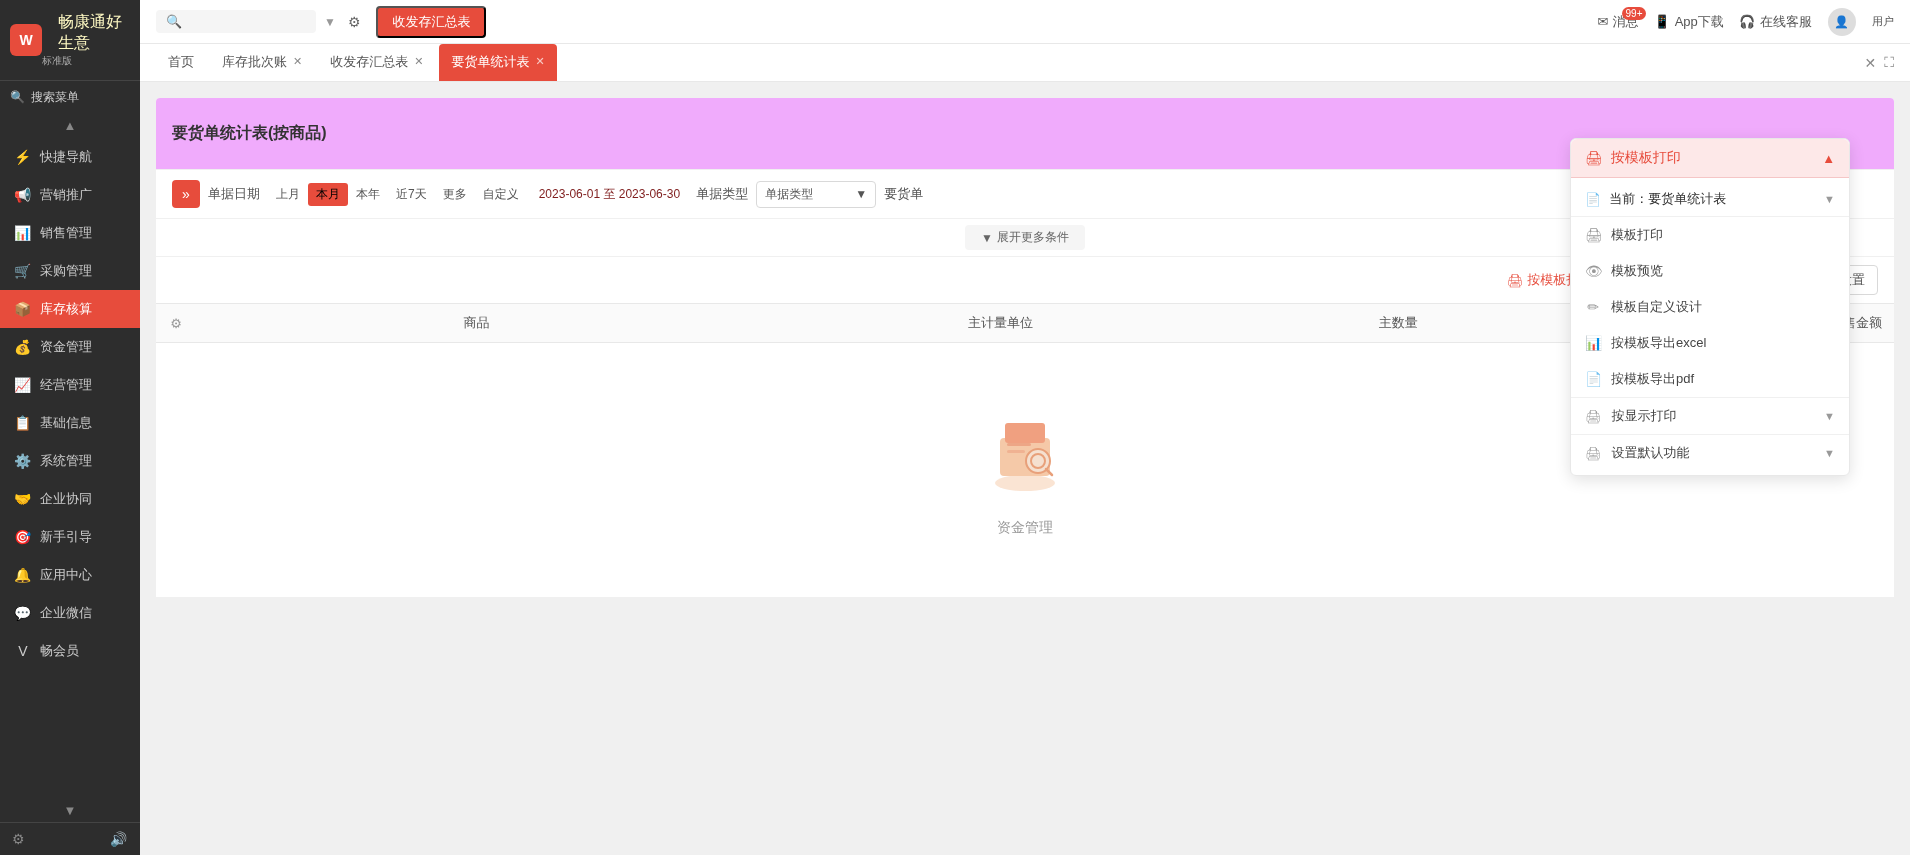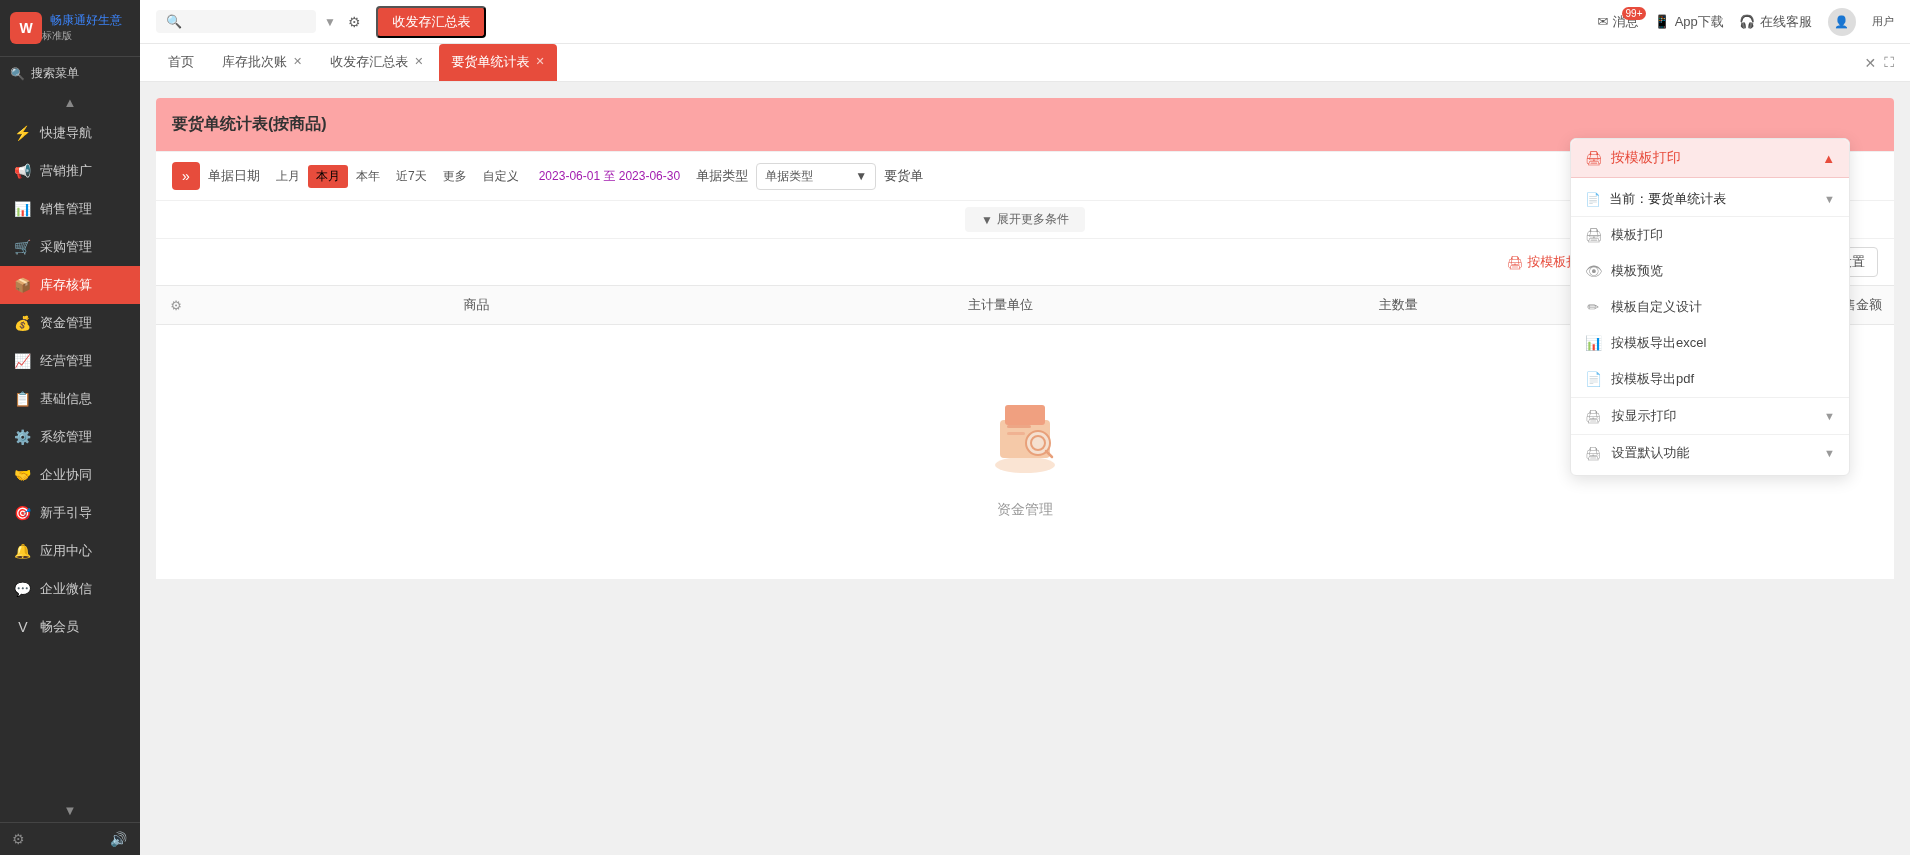--- a/index.html
+++ b/index.html
@@ -21,21 +21,21 @@
       padding: 12px 10px;
       border-bottom: 1px solid #444;
     }
     .sidebar-logo-icon {
       width: 32px; height: 32px;
       background: #e74c3c;
       border-radius: 6px;
       display: flex; align-items: center; justify-content: center;
       color: white; font-weight: bold; font-size: 14px; flex-shrink: 0;
     }
-    .sidebar-logo-text { margin-left: 8px; font-size: 12px; color: #3b82f6; line-height: 1.3; }
+    .sidebar-logo-text { margin-left: 16px; font-size: 16px; color: #fef9c3; line-height: 1.3; }
     .sidebar-logo-sub { font-size: 10px; color: #aaa; }
     .sidebar-search {
       display: flex; align-items: center;
       padding: 8px 10px;
       cursor: pointer;
       color: #ccc;
       font-size: 12px;
       gap: 6px;
     }
     .sidebar-nav { flex: 1; overflow-y: auto; }
@@ -164,22 +164,22 @@
     .page-content {
       flex: 1;
       background: #f0f0f0;
       overflow: auto;
       padding: 16px;
       position: relative;
     }
 
     
     .page-header {
-      background: #fca5a5;
-      padding: 16px 16px;
+      background: #f0abfc;
+      padding: 25px 16px;
       border-radius: 4px 4px 0 0;
       margin-bottom: 0;
     }
     .page-title {
       font-size: 16px;
       font-weight: bold;
       color: #333;
     }
 
     
@@ -210,21 +210,21 @@
       padding: 3px 8px;
       font-size: 12px;
       border-radius: 3px;
       cursor: pointer;
       color: #555;
     }
     .date-tab.active {
       background: #e74c3c;
       color: #000000;
     }
-    .date-range-text { font-size: 12px; color: #a21caf; margin-left: 4px; }
+    .date-range-text { font-size: 12px; color: #7f1d1d; margin-left: 4px; }
     .filter-separator { color: #ddd; }
     .filter-type-label { color: #555; font-size: 13px; }
     .filter-select {
       display: flex; align-items: center;
       border: 1px solid #d9d9d9;
       border-radius: 4px;
       padding: 4px 8px;
       font-size: 12px;
       color: #555;
       cursor: pointer;

